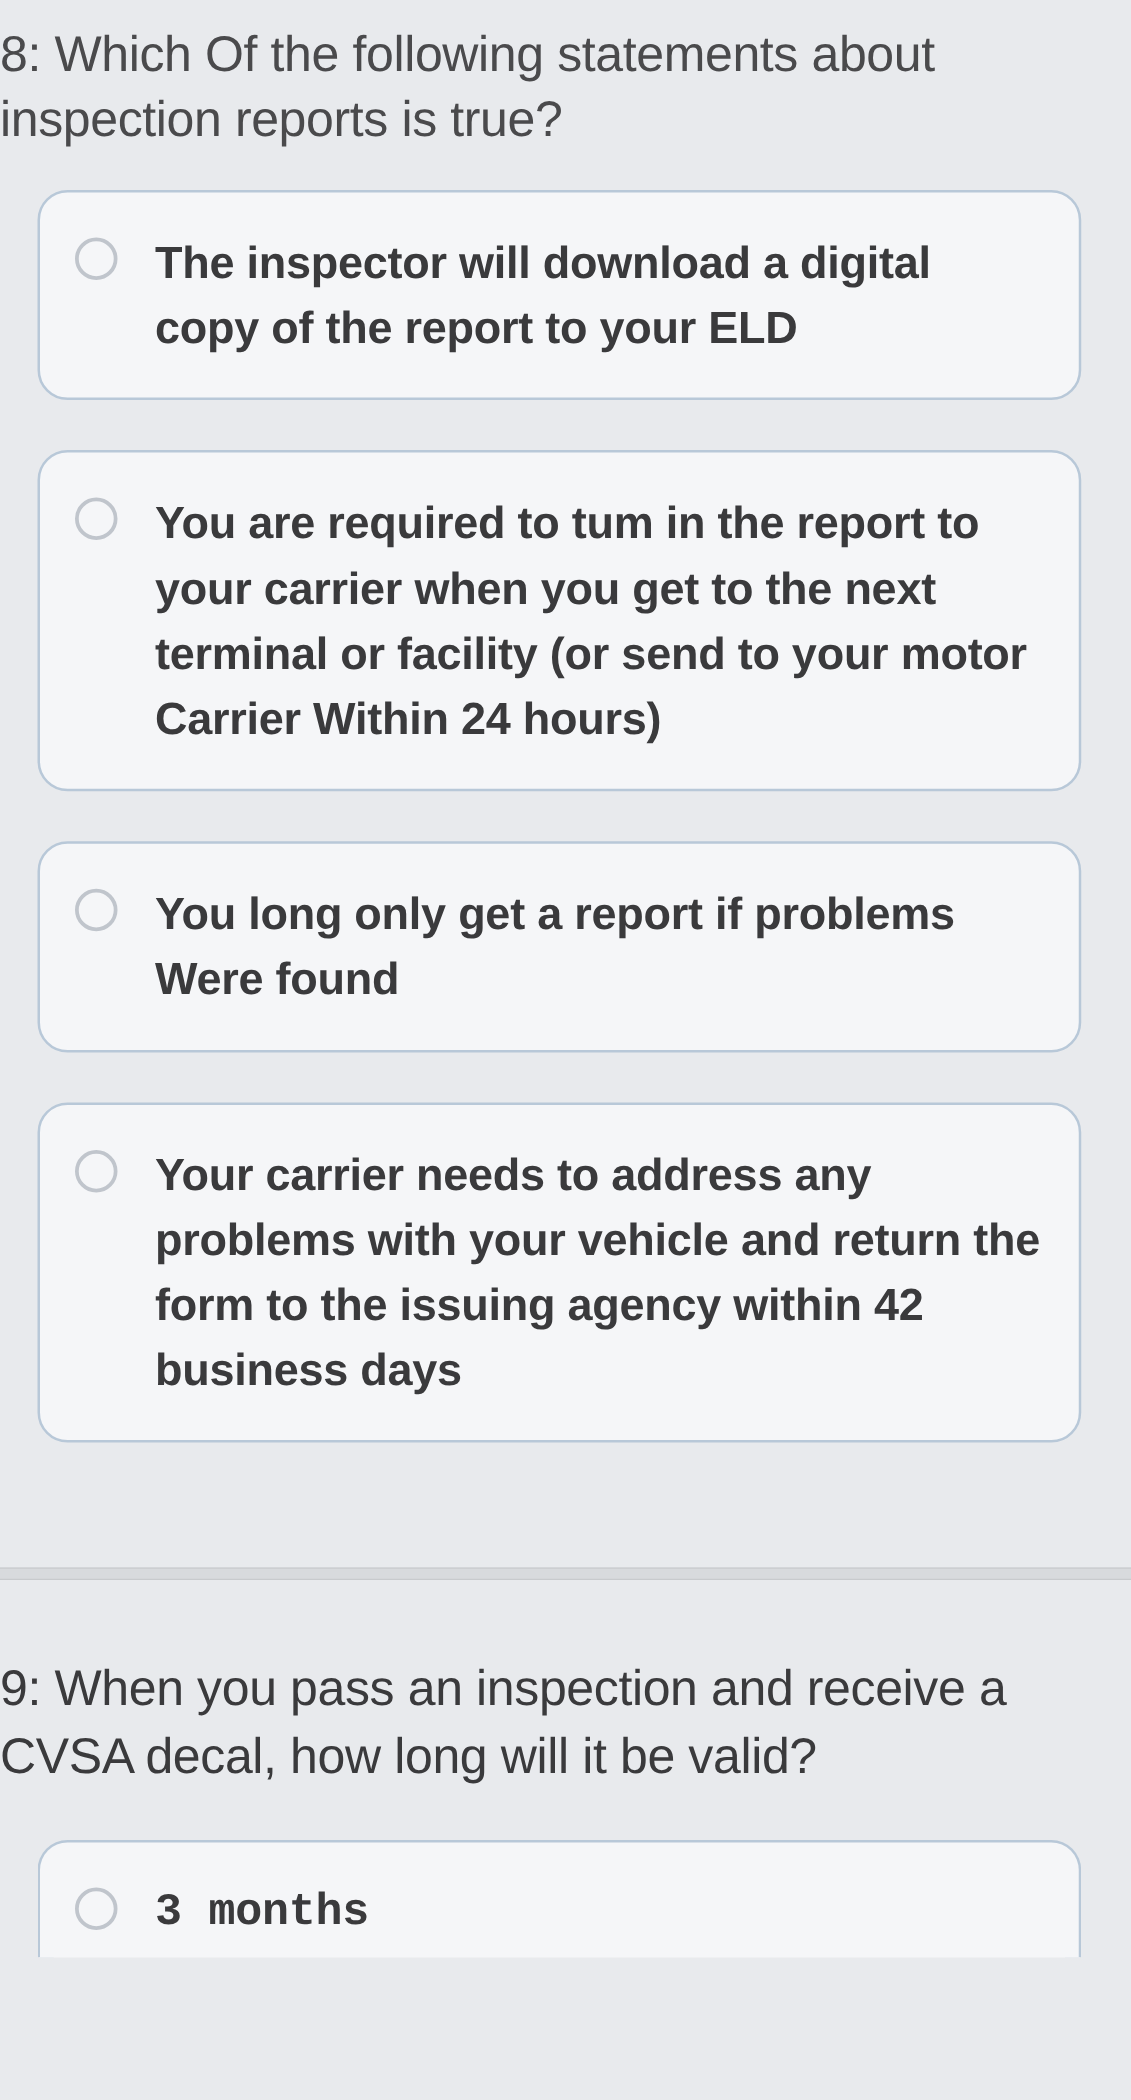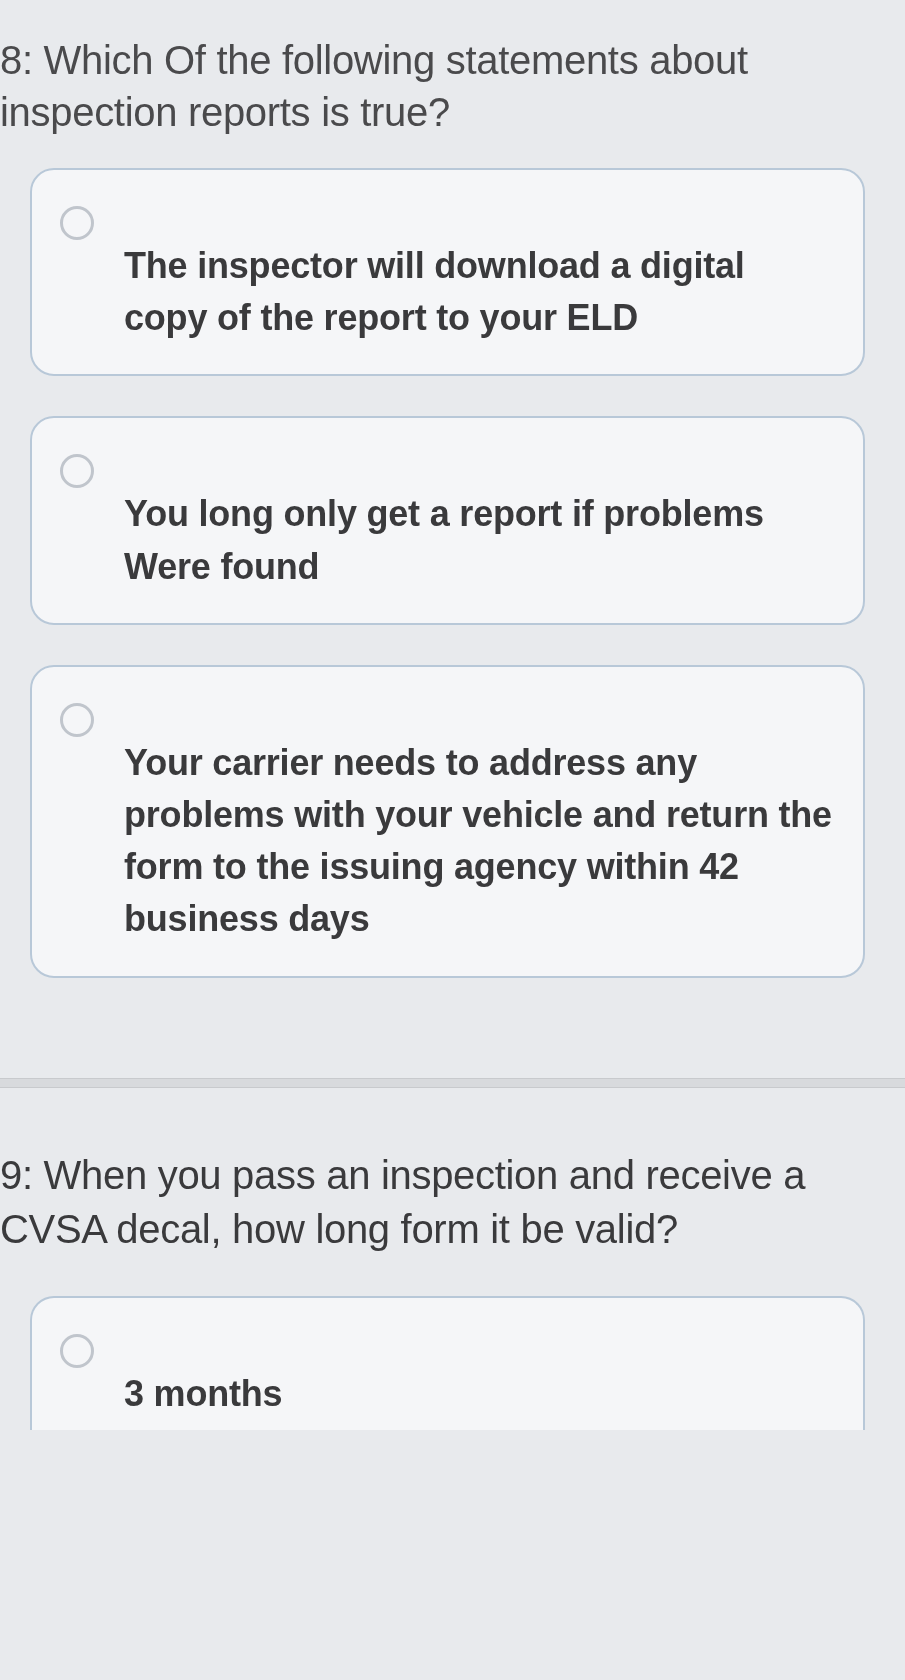--- a/index.html
+++ b/index.html
@@ -8,21 +8,21 @@
       box-sizing: border-box;
     }
     body {
       font-family: -apple-system, BlinkMacSystemFont, "Segoe UI", Helvetica, Arial, sans-serif;
       background: #e8eaed;
       width: 905px;
       min-height: 1680px;
       color: #3a3a3c;
     }
     .question-block {
-      padding: 16px 20px 40px 0;
+      padding: 0 20px 40px 0;
     }
     .question-text {
       font-size: 40px;
       font-weight: 500;
       color: #4a4a4c;
       line-height: 1.3;
       padding: 18px 10px 30px 0;
       letter-spacing: -0.3px;
     }
     .option {
@@ -44,21 +44,20 @@
       border-radius: 50%;
       background: #f5f6f8;
       margin-top: 6px;
     }
     .option-text {
       font-size: 36px;
       font-weight: 600;
       color: #3a3a3c;
       line-height: 1.45;
       letter-spacing: -0.2px;
-      margin-top: 40px;
     }
     .divider {
       height: 10px;
       background: #d8dadd;
       border-top: 1px solid #c8cacd;
       border-bottom: 1px solid #c8cacd;
       margin: 20px 0 60px 0;
     }
     .question-block-2 {
       padding: 0 20px 30px 0;
@@ -76,47 +75,52 @@
       border: 2px solid #b8c8d8;
       border-top-left-radius: 24px;
       border-top-right-radius: 24px;
       border-bottom: none;
       margin: 0 20px 0 30px;
       padding: 30px 16px 10px 28px;
       display: flex;
       align-items: flex-start;
       gap: 30px;
       cursor: pointer;
+      font-family: Liberation Mono, monospace;
     }
   </style>
 </head>
 <body>
 
 <div class="question-block">
   <div class="question-text">8: Which Of the following statements about inspection reports is true?</div>
 
   <div class="option">
     <div class="radio"></div>
     <div class="option-text">The inspector will download a digital copy of the report to your ELD</div>
   </div>
 
+  <div class="option">
+    <div class="radio"></div>
+    <div class="option-text">You are required to tum in the report to your carrier when you get to the next terminal or facility (or send to your motor Carrier Within 24 hours)</div>
+  </div>
 
   <div class="option">
     <div class="radio"></div>
     <div class="option-text">You long only get a report if problems Were found</div>
   </div>
 
   <div class="option">
     <div class="radio"></div>
     <div class="option-text">Your carrier needs to address any problems with your vehicle and return the form to the issuing agency within 42 business days</div>
   </div>
 </div>
 
 <div class="divider"></div>
 
 <div class="question-block-2">
-  <div class="question-text-2">9: When you pass an inspection and receive a CVSA decal, how long form it be valid?</div>
+  <div class="question-text-2">9: When you pass an inspection and receive a CVSA decal, how long will it be valid?</div>
 
   <div class="option-2">
     <div class="radio"></div>
     <div class="option-text">3 months</div>
   </div>
 </div>
 
 </body></html>

